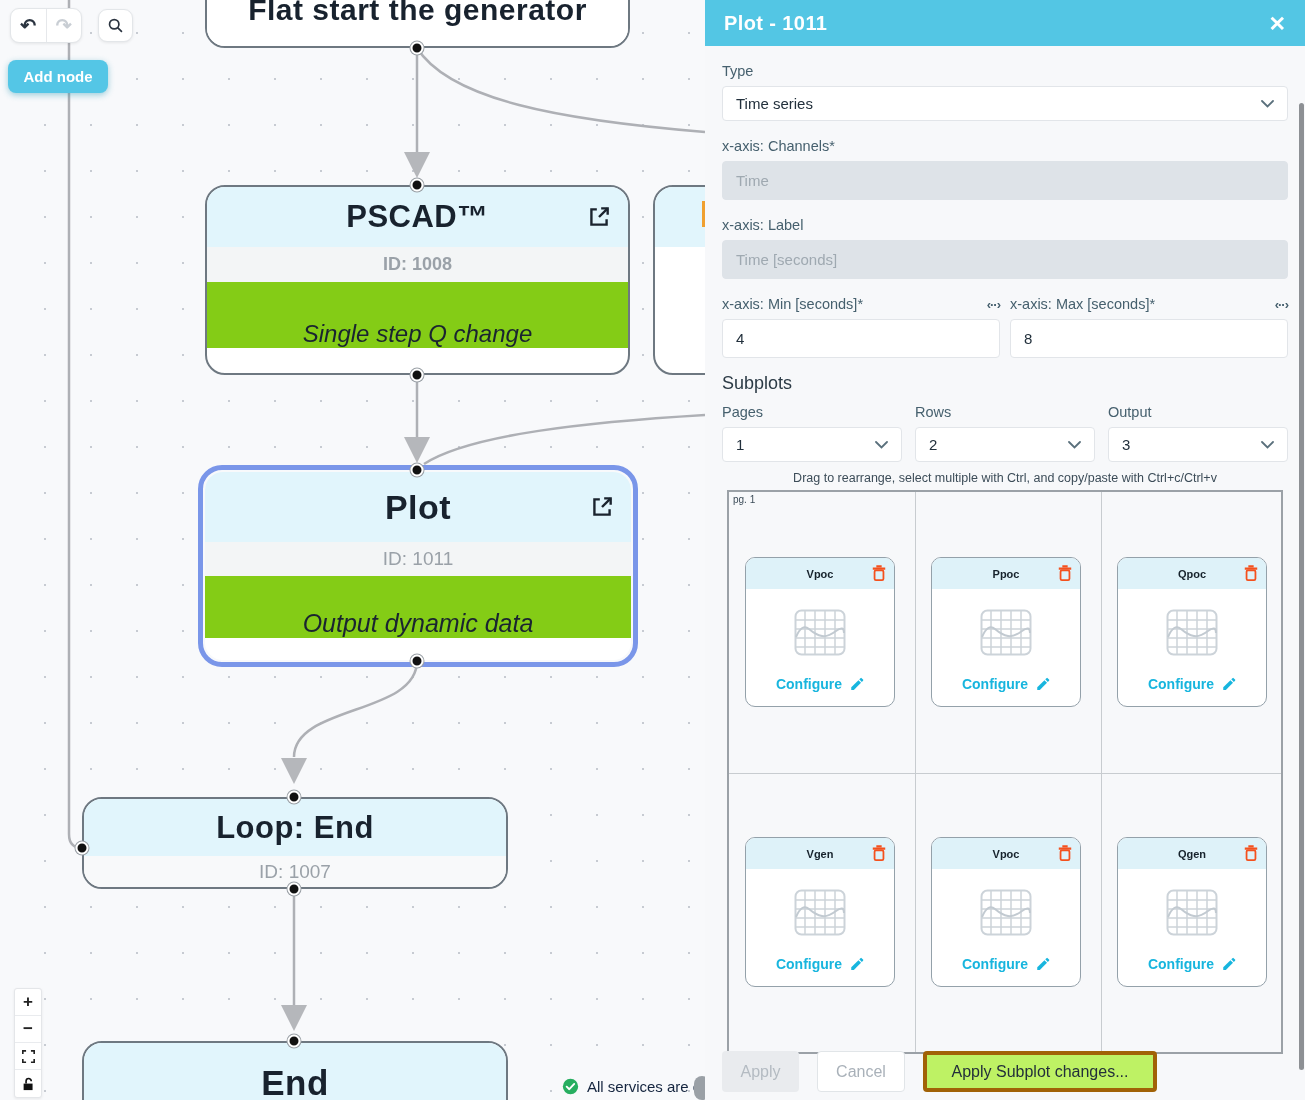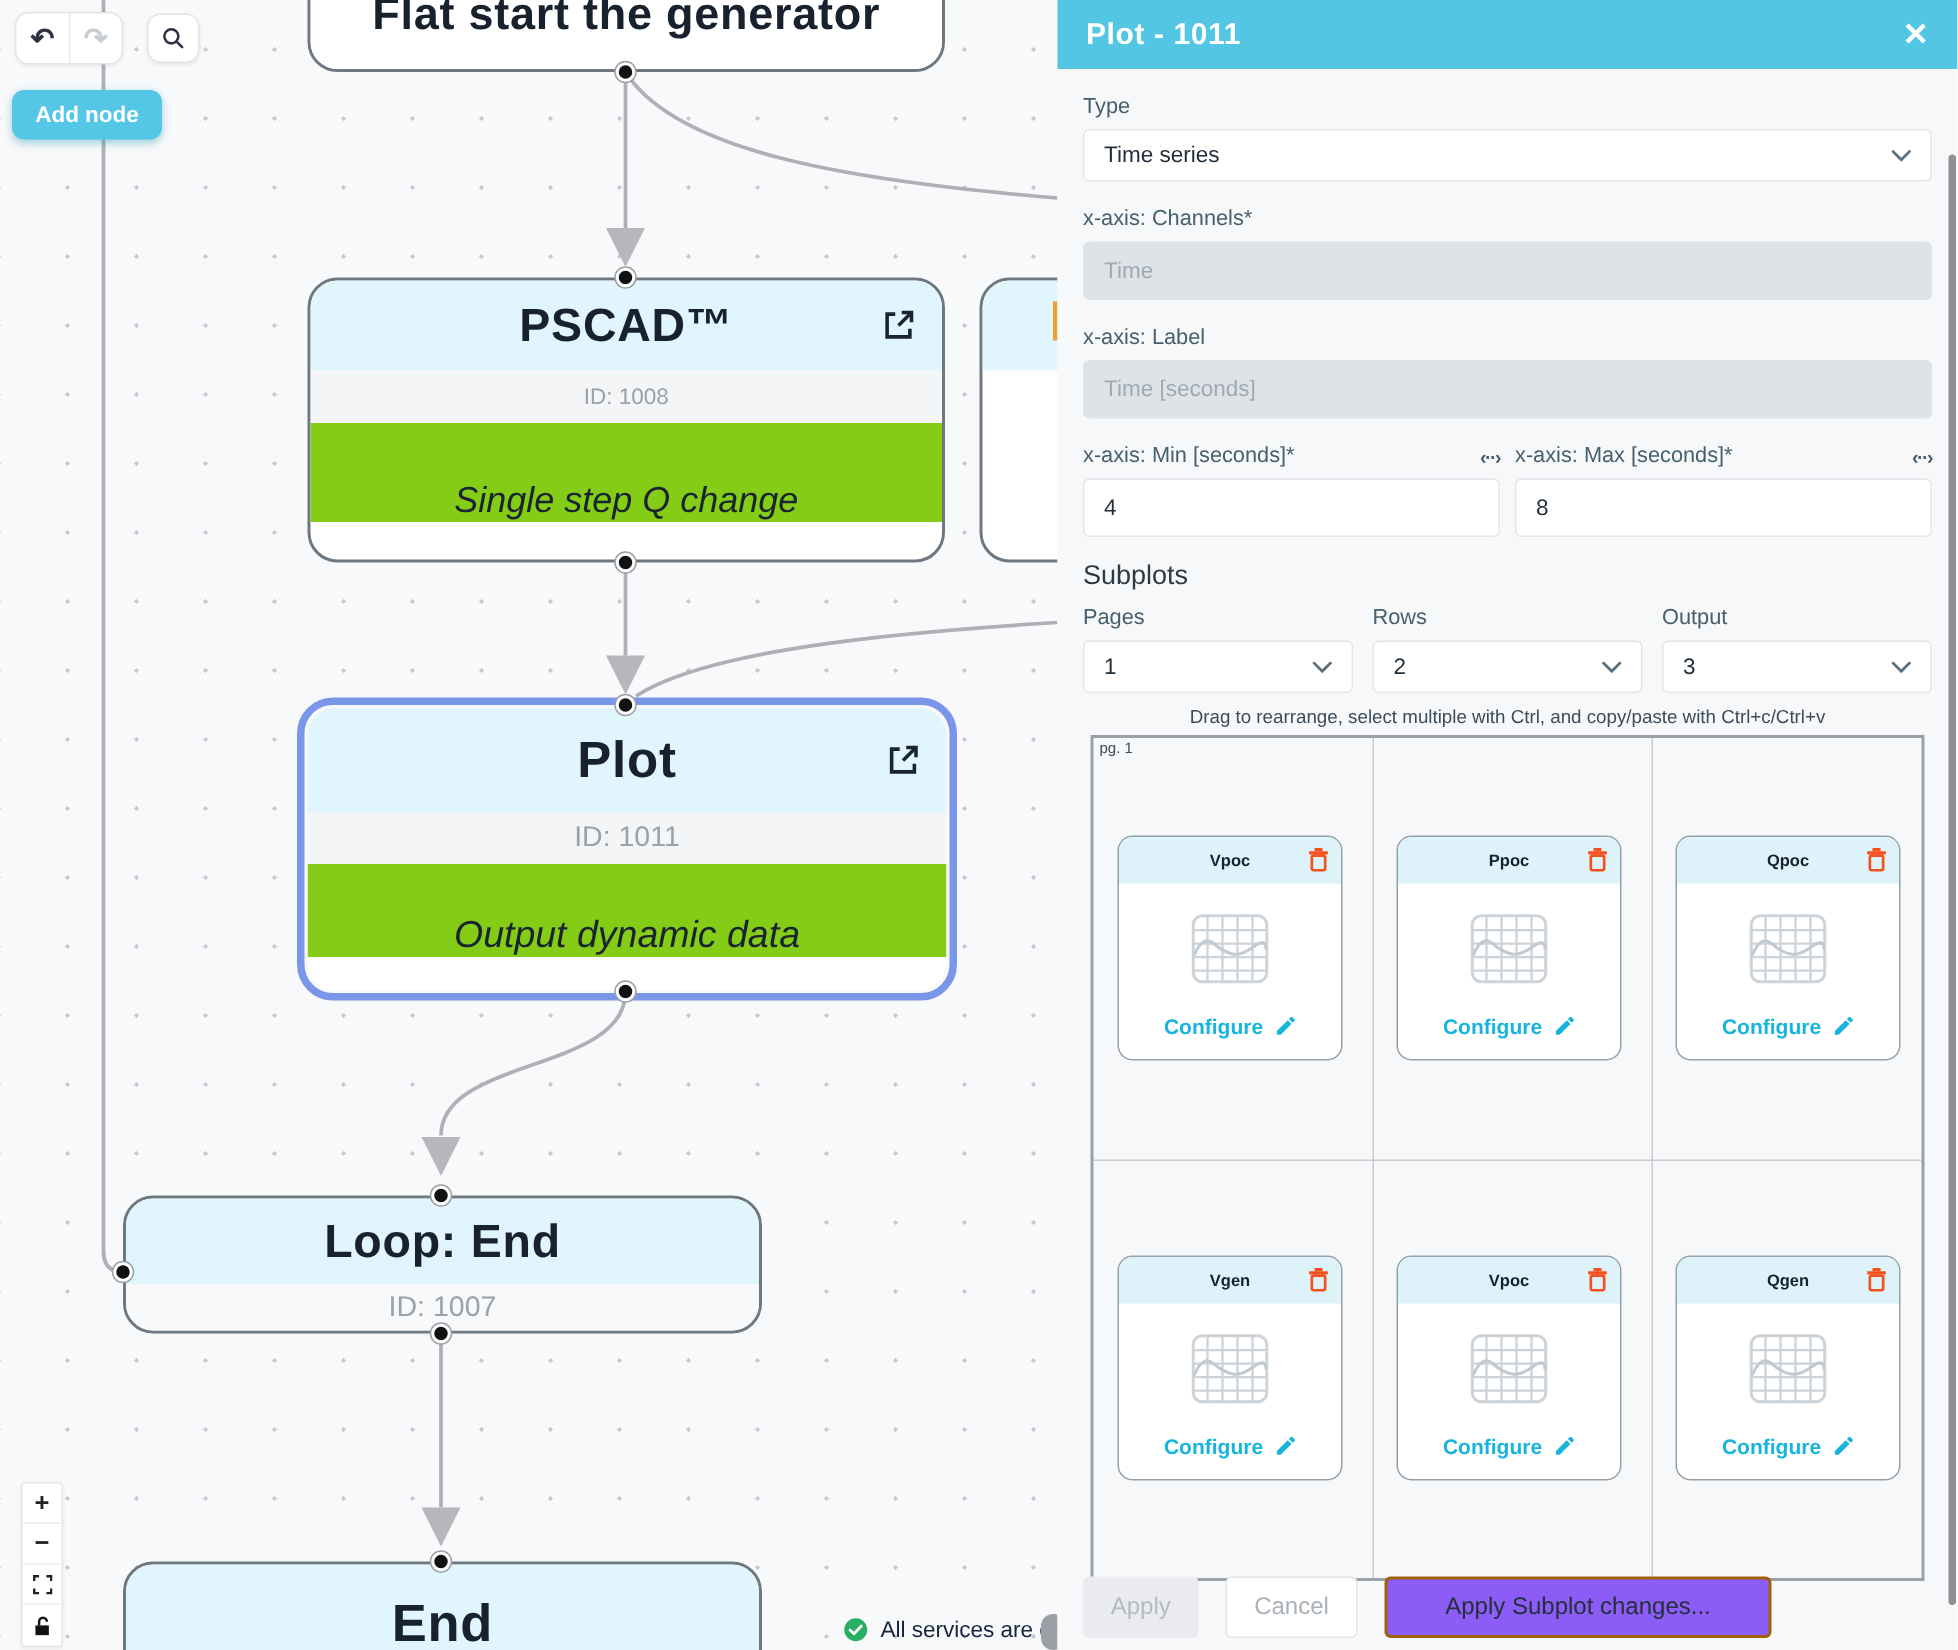--- a/index.html
+++ b/index.html
@@ -99,21 +99,21 @@
   .card .chdr .trash { position:absolute; right:7px; top:7px; }
   .card .cicon { flex:1; display:flex; align-items:center; justify-content:center; }
   .card .cfoot { display:flex; align-items:center; justify-content:center; gap:7px; padding-bottom:14px; }
   .card .cfoot .cfg { color:#17b5de; font-size:14px; font-weight:bold; }
 
   .pfooter { position:absolute; left:17px; top:1051px; display:flex; gap:18px; }
   .btn { height:41px; border-radius:4px; font-size:16px; font-family:Liberation Sans, sans-serif;
     display:flex; align-items:center; justify-content:center; }
   .btn-apply { width:77px; background:#e9ebee; border:none; color:#b4bbc2; }
   .btn-cancel { width:88px; background:#fff; border:1px solid #e1e5e8; color:#a9b1b9; }
-  .btn-applysub { width:258px; background:#8b5cf6; border:2px solid #a16207; color:#232f3a; }
+  .btn-applysub { width:234px; background:#bef264; border:4px solid #a16207; color:#232f3a; }
 
   .pscroll { position:absolute; right:1px; top:103px; width:5px; height:967px; background:#8d9094; border-radius:3px; }
 </style>
 </head>
 <body>
 
 <div class="app">
 
   <div class="canvas">
 
@@ -146,21 +146,21 @@
 
     <div class="node" style="left:205px; top:185px; width:425px; height:190px;">
       <div class="hdr" style="height:60px;">
         <span class="title" style="font-size:31px;">PSCAD™</span>
         <svg class="extlink" viewBox="0 0 24 24">
           <path d="M10 5 H5 V19 H19 V14" fill="none" stroke="#1a232e" stroke-width="2.2"></path>
           <path d="M14 4 H20 V10" fill="none" stroke="#1a232e" stroke-width="2.2"></path>
           <line x1="20" y1="4" x2="12" y2="12" stroke="#1a232e" stroke-width="2.2"></line>
         </svg>
       </div>
-      <div class="idband" style="height:35px; font-size:15px; line-height:35px;">ID: 1008</div>
+      <div class="idband" style="height:35px; font-size:18px; line-height:35px;font-weight:bold;">ID: 1008</div>
       <div class="body" style="font-size:24px; padding-top:38px;">Single step Q change</div>
     </div>
 
     <div class="node" style="left:653px; top:185px; width:80px; height:190px;">
       <div class="hdr" style="height:60px;"></div>
       <div style="position:absolute; left:47px; top:14px; width:5px; height:26px; background:#f0a030;"></div>
     </div>
 
     <div class="selwrap" style="left:198px; top:465px; width:440px; height:202px;"></div>
     <div class="node" style="left:205px; top:472px; width:426px; height:188px; border-color:#7a96e9; border-width:0; border-radius:18px;">

